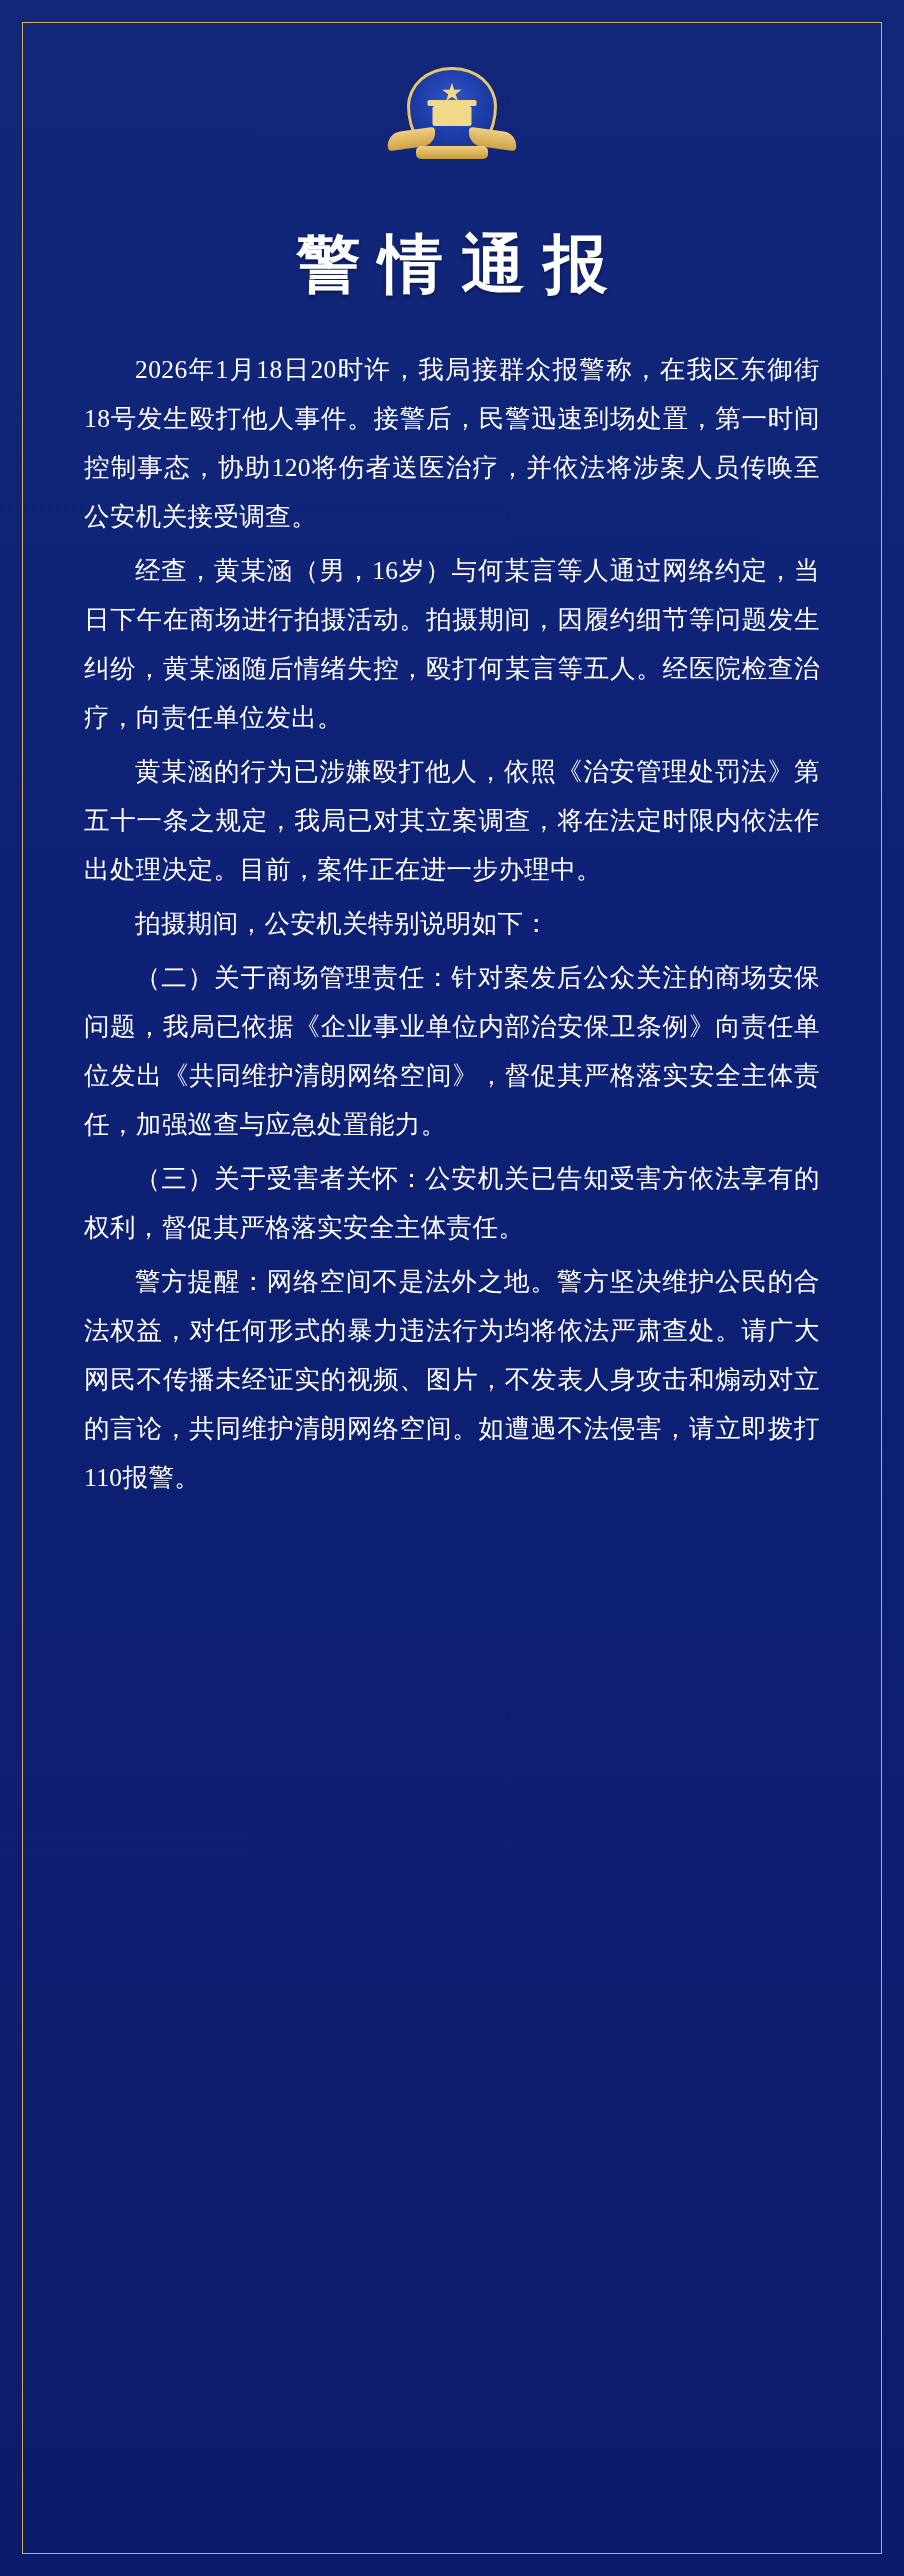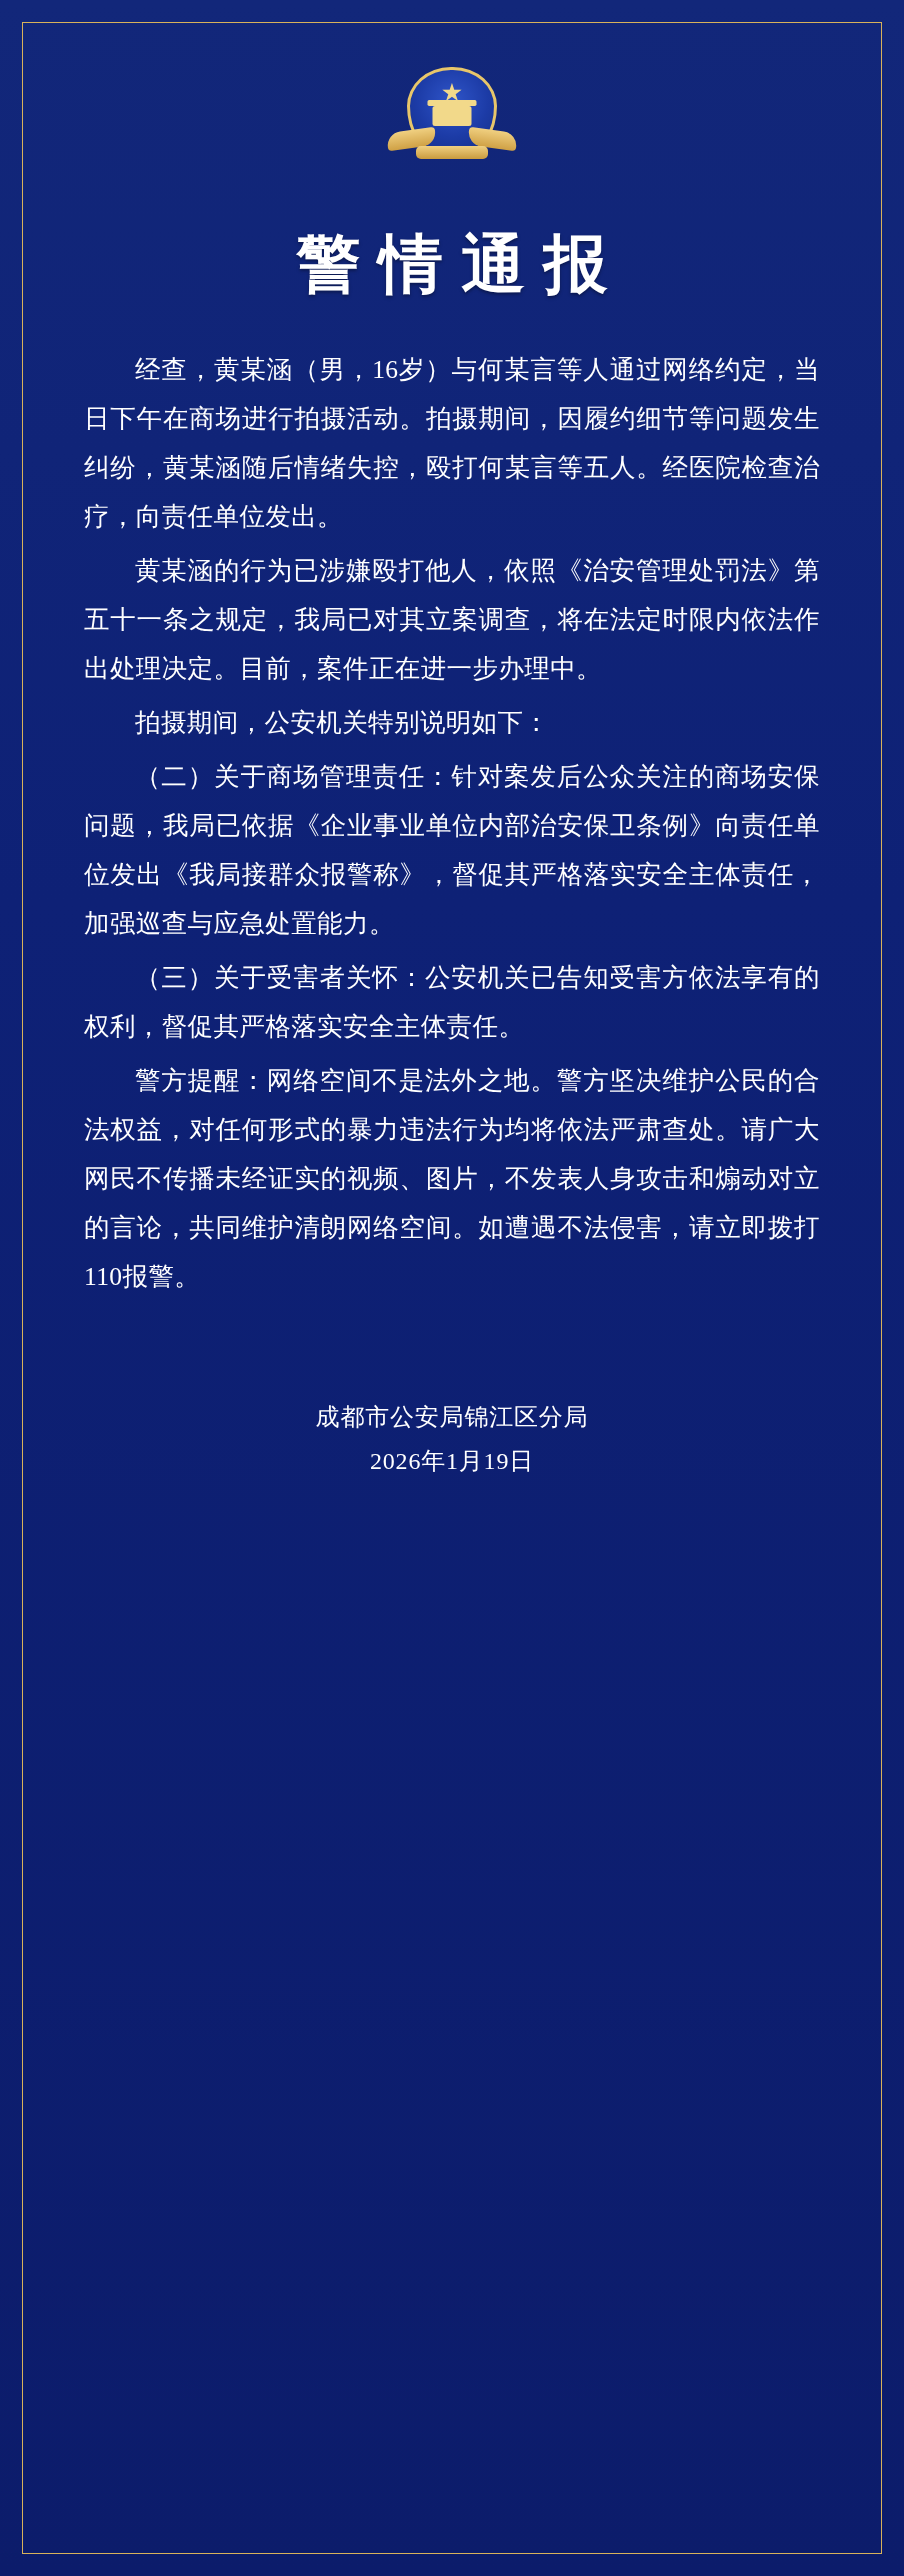--- a/index.html
+++ b/index.html
@@ -176,28 +176,25 @@
         <div class="star">★</div>
         <div class="gate"></div>
         <div class="wings"></div>
         <div class="base"></div>
       </div>
     </div>
 
     <div class="title">警情通报</div>
 
     <div class="body-text">
+      <p>2026年1月18日20时许，我局接群众报警称，在我区东御街18号发生殴打他人事件。接警后，民警迅速到场处置，第一时间控制事态，协助120将伤者送医治疗，并依法将涉案人员传唤至公安机关接受调查。</p>
       <p>经查，黄某涵（男，16岁）与何某言等人通过网络约定，当日下午在商场进行拍摄活动。拍摄期间，因履约细节等问题发生纠纷，黄某涵随后情绪失控，殴打何某言等五人。经医院检查治疗，向责任单位发出。</p>
       <p>黄某涵的行为已涉嫌殴打他人，依照《治安管理处罚法》第五十一条之规定，我局已对其立案调查，将在法定时限内依法作出处理决定。目前，案件正在进一步办理中。</p>
       <p>拍摄期间，公安机关特别说明如下：</p>
-      <p>（二）关于商场管理责任：针对案发后公众关注的商场安保问题，我局已依据《企业事业单位内部治安保卫条例》向责任单位发出《我局接群众报警称》，督促其严格落实安全主体责任，加强巡查与应急处置能力。</p>
+      <p>（二）关于商场管理责任：针对案发后公众关注的商场安保问题，我局已依据《企业事业单位内部治安保卫条例》向责任单位发出《共同维护清朗网络空间》，督促其严格落实安全主体责任，加强巡查与应急处置能力。</p>
       <p>（三）关于受害者关怀：公安机关已告知受害方依法享有的权利，督促其严格落实安全主体责任。</p>
       <p>警方提醒：网络空间不是法外之地。警方坚决维护公民的合法权益，对任何形式的暴力违法行为均将依法严肃查处。请广大网民不传播未经证实的视频、图片，不发表人身攻击和煽动对立的言论，共同维护清朗网络空间。如遭遇不法侵害，请立即拨打110报警。</p>
     </div>
 
-    <div class="signature">
-      <div class="org">成都市公安局锦江区分局</div>
-      <div class="date">2026年1月19日</div>
-    </div>
 
   </div>
 </div>
 
 
 </body></html>

